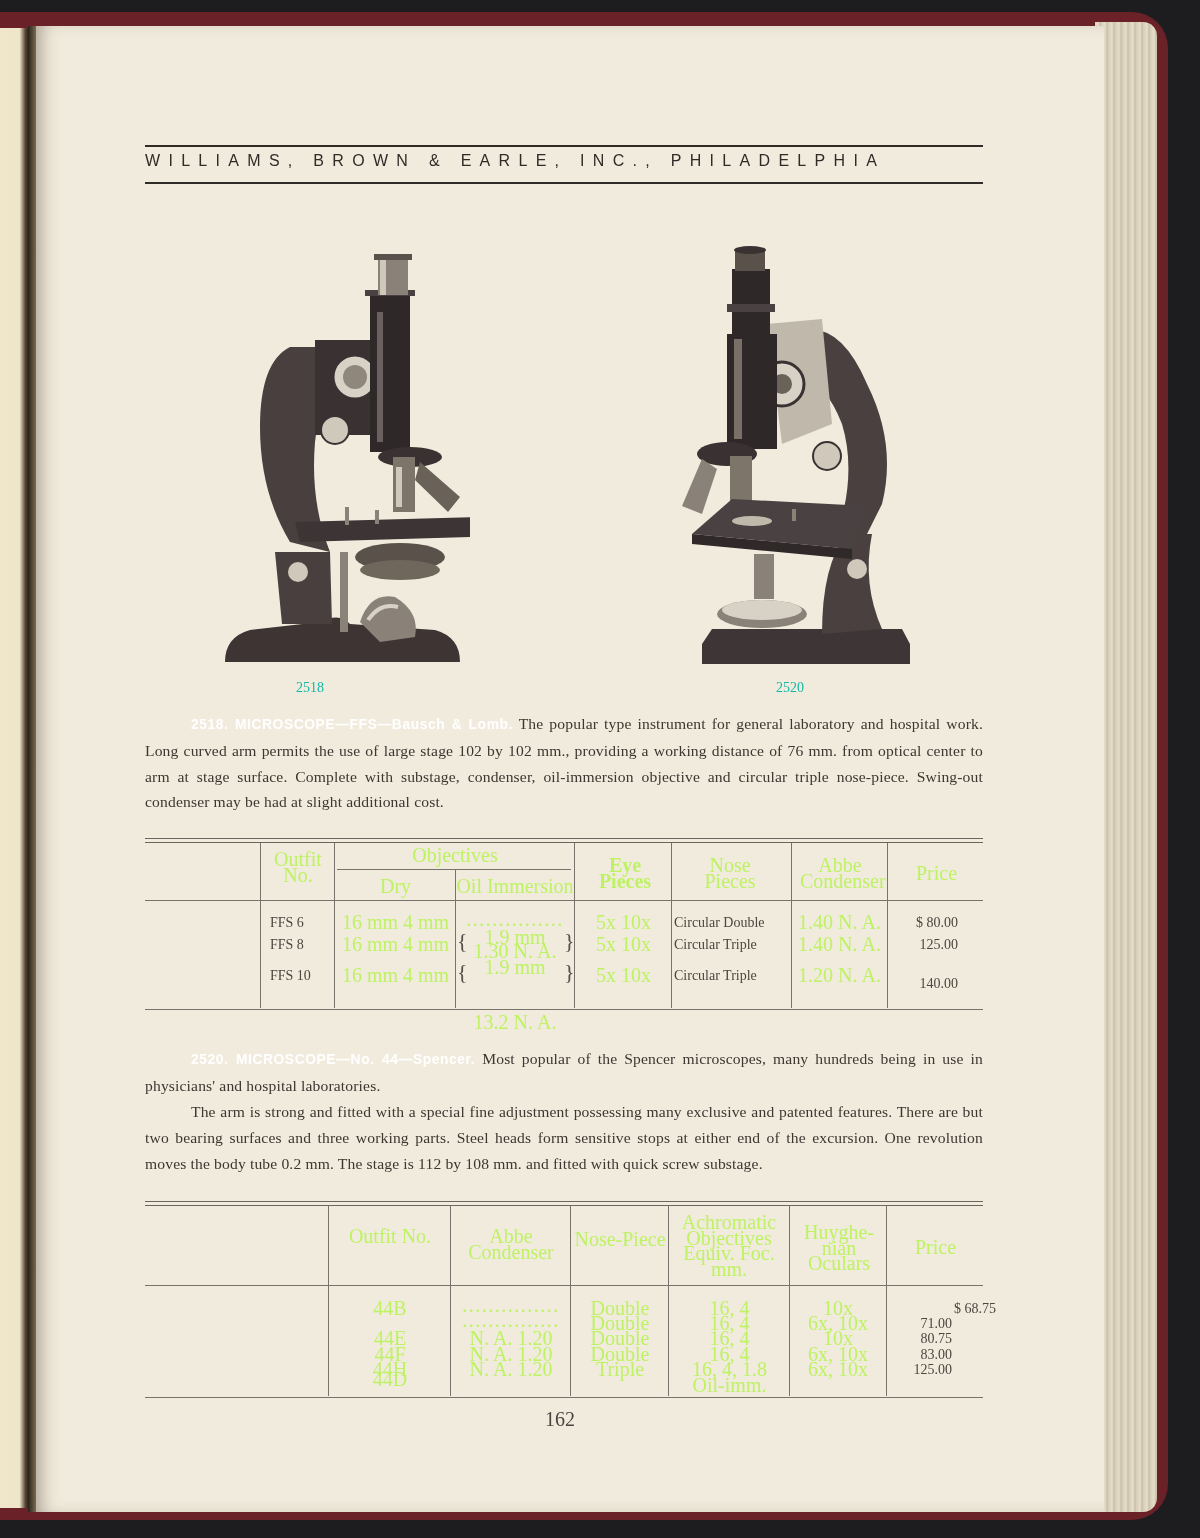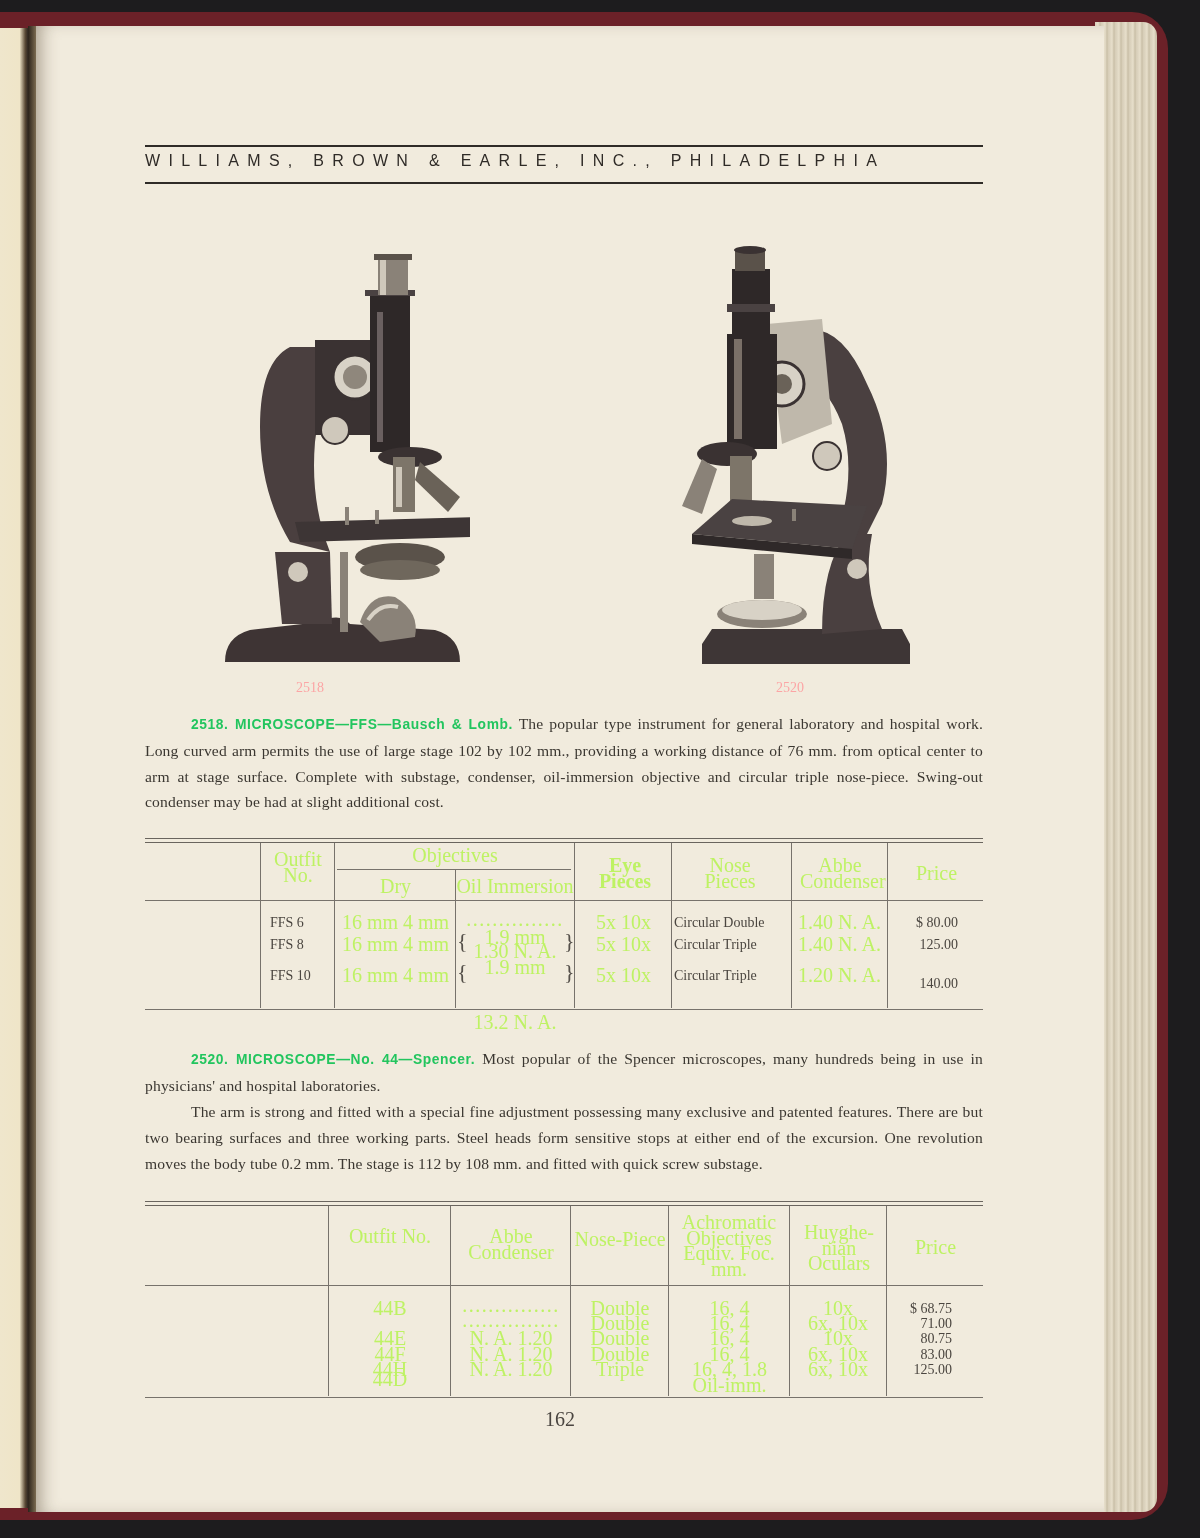--- a/index.html
+++ b/index.html
@@ -37,32 +37,32 @@
   .rule { position:absolute; left:145px; width:838px; background:#2f2b27; }
   .header-title {
     position:absolute; left:145px; top:152px; width:838px; text-align:justify;
     font-family:"Liberation Sans", "DejaVu Sans", sans-serif;
     font-size:16px; letter-spacing:8.3px; color:#2f2b27; white-space:nowrap;
   }
 
   
   .figure { position:absolute; }
   .fig-caption {
-    position:absolute; font-size:14px; color:#fca5a5; width:100px; text-align:center;
+    position:absolute; font-size:14px; color:#14b8a6; width:100px; text-align:center;
   }
 
   
   .para {
     position:absolute; left:145px; width:838px;
     font-size:15.6px; line-height:25.8px; color:#3b3731;
     text-align:justify; letter-spacing:0.15px;
   }
   .para .lead {
     font-family:"Liberation Sans", "DejaVu Sans", sans-serif;
-    font-weight:bold; font-size:13.8px; letter-spacing:0.6px; color:#22c55e;
+    font-weight:bold; font-size:13.8px; letter-spacing:0.6px; color:#ffffff;
   }
   .indent { display:inline-block; width:46px; }
   .t-top { position:absolute; height:1px; background:#6a655e; }
   .vline { position:absolute; width:1px; background:#77726b; }
   .hline { position:absolute; height:1px; background:#77726b; }
   .cell { position:absolute; text-align:center; font-size:20px; color:#bef264; line-height:15.5px; }
   .cellL { position:absolute; text-align:left; font-size:14px; color:#4b4640; line-height:15.5px; white-space:nowrap; }
   .cellR { position:absolute; text-align:right; font-size:14px; color:#4b4640; line-height:15.5px; white-space:nowrap; }
   .dots { letter-spacing:1.5px; }
   .brace { font-size:22px; line-height:22px; color:#55504a; position:absolute; }
@@ -248,21 +248,21 @@
   <div class="cell" style="left:675px;top:1215px;width:108px;">Achromatic Objectives Equiv. Foc. mm.</div>
   <div class="cell" style="left:800px;top:1225px;width:78px;">Huyghe-nian Oculars</div>
   <div class="cell" style="left:888px;top:1240px;width:95px;">Price</div>
 
   <div>
     <div class="cell" style="left:330px;top:1301px;width:120px;">44B</div>
     <div class="cell dots" style="left:452px;top:1298px;width:118px;">...............</div>
     <div class="cell" style="left:572px;top:1301px;width:96px;">Double</div>
     <div class="cell" style="left:670px;top:1301px;width:119px;">16, 4</div>
     <div class="cell" style="left:790px;top:1301px;width:96px;">10x</div>
-    <div class="cellR" style="left:888px;top:1301px;width:64px;">$ 68.75</div>
+    <div class="cellR" style="left:888px;top:1301px;width:64px;padding-left:44px;">$ 68.75</div>
   </div>
   <div>
     <div class="cell" style="left:330px;top:1372px;width:120px;">44D</div>
     <div class="cell dots" style="left:452px;top:1313px;width:118px;">...............</div>
     <div class="cell" style="left:572px;top:1316px;width:96px;">Double</div>
     <div class="cell" style="left:670px;top:1316px;width:119px;">16, 4</div>
     <div class="cell" style="left:790px;top:1316px;width:96px;">6x, 10x</div>
     <div class="cellR" style="left:888px;top:1316px;width:64px;">71.00</div>
   </div>
   <div>

